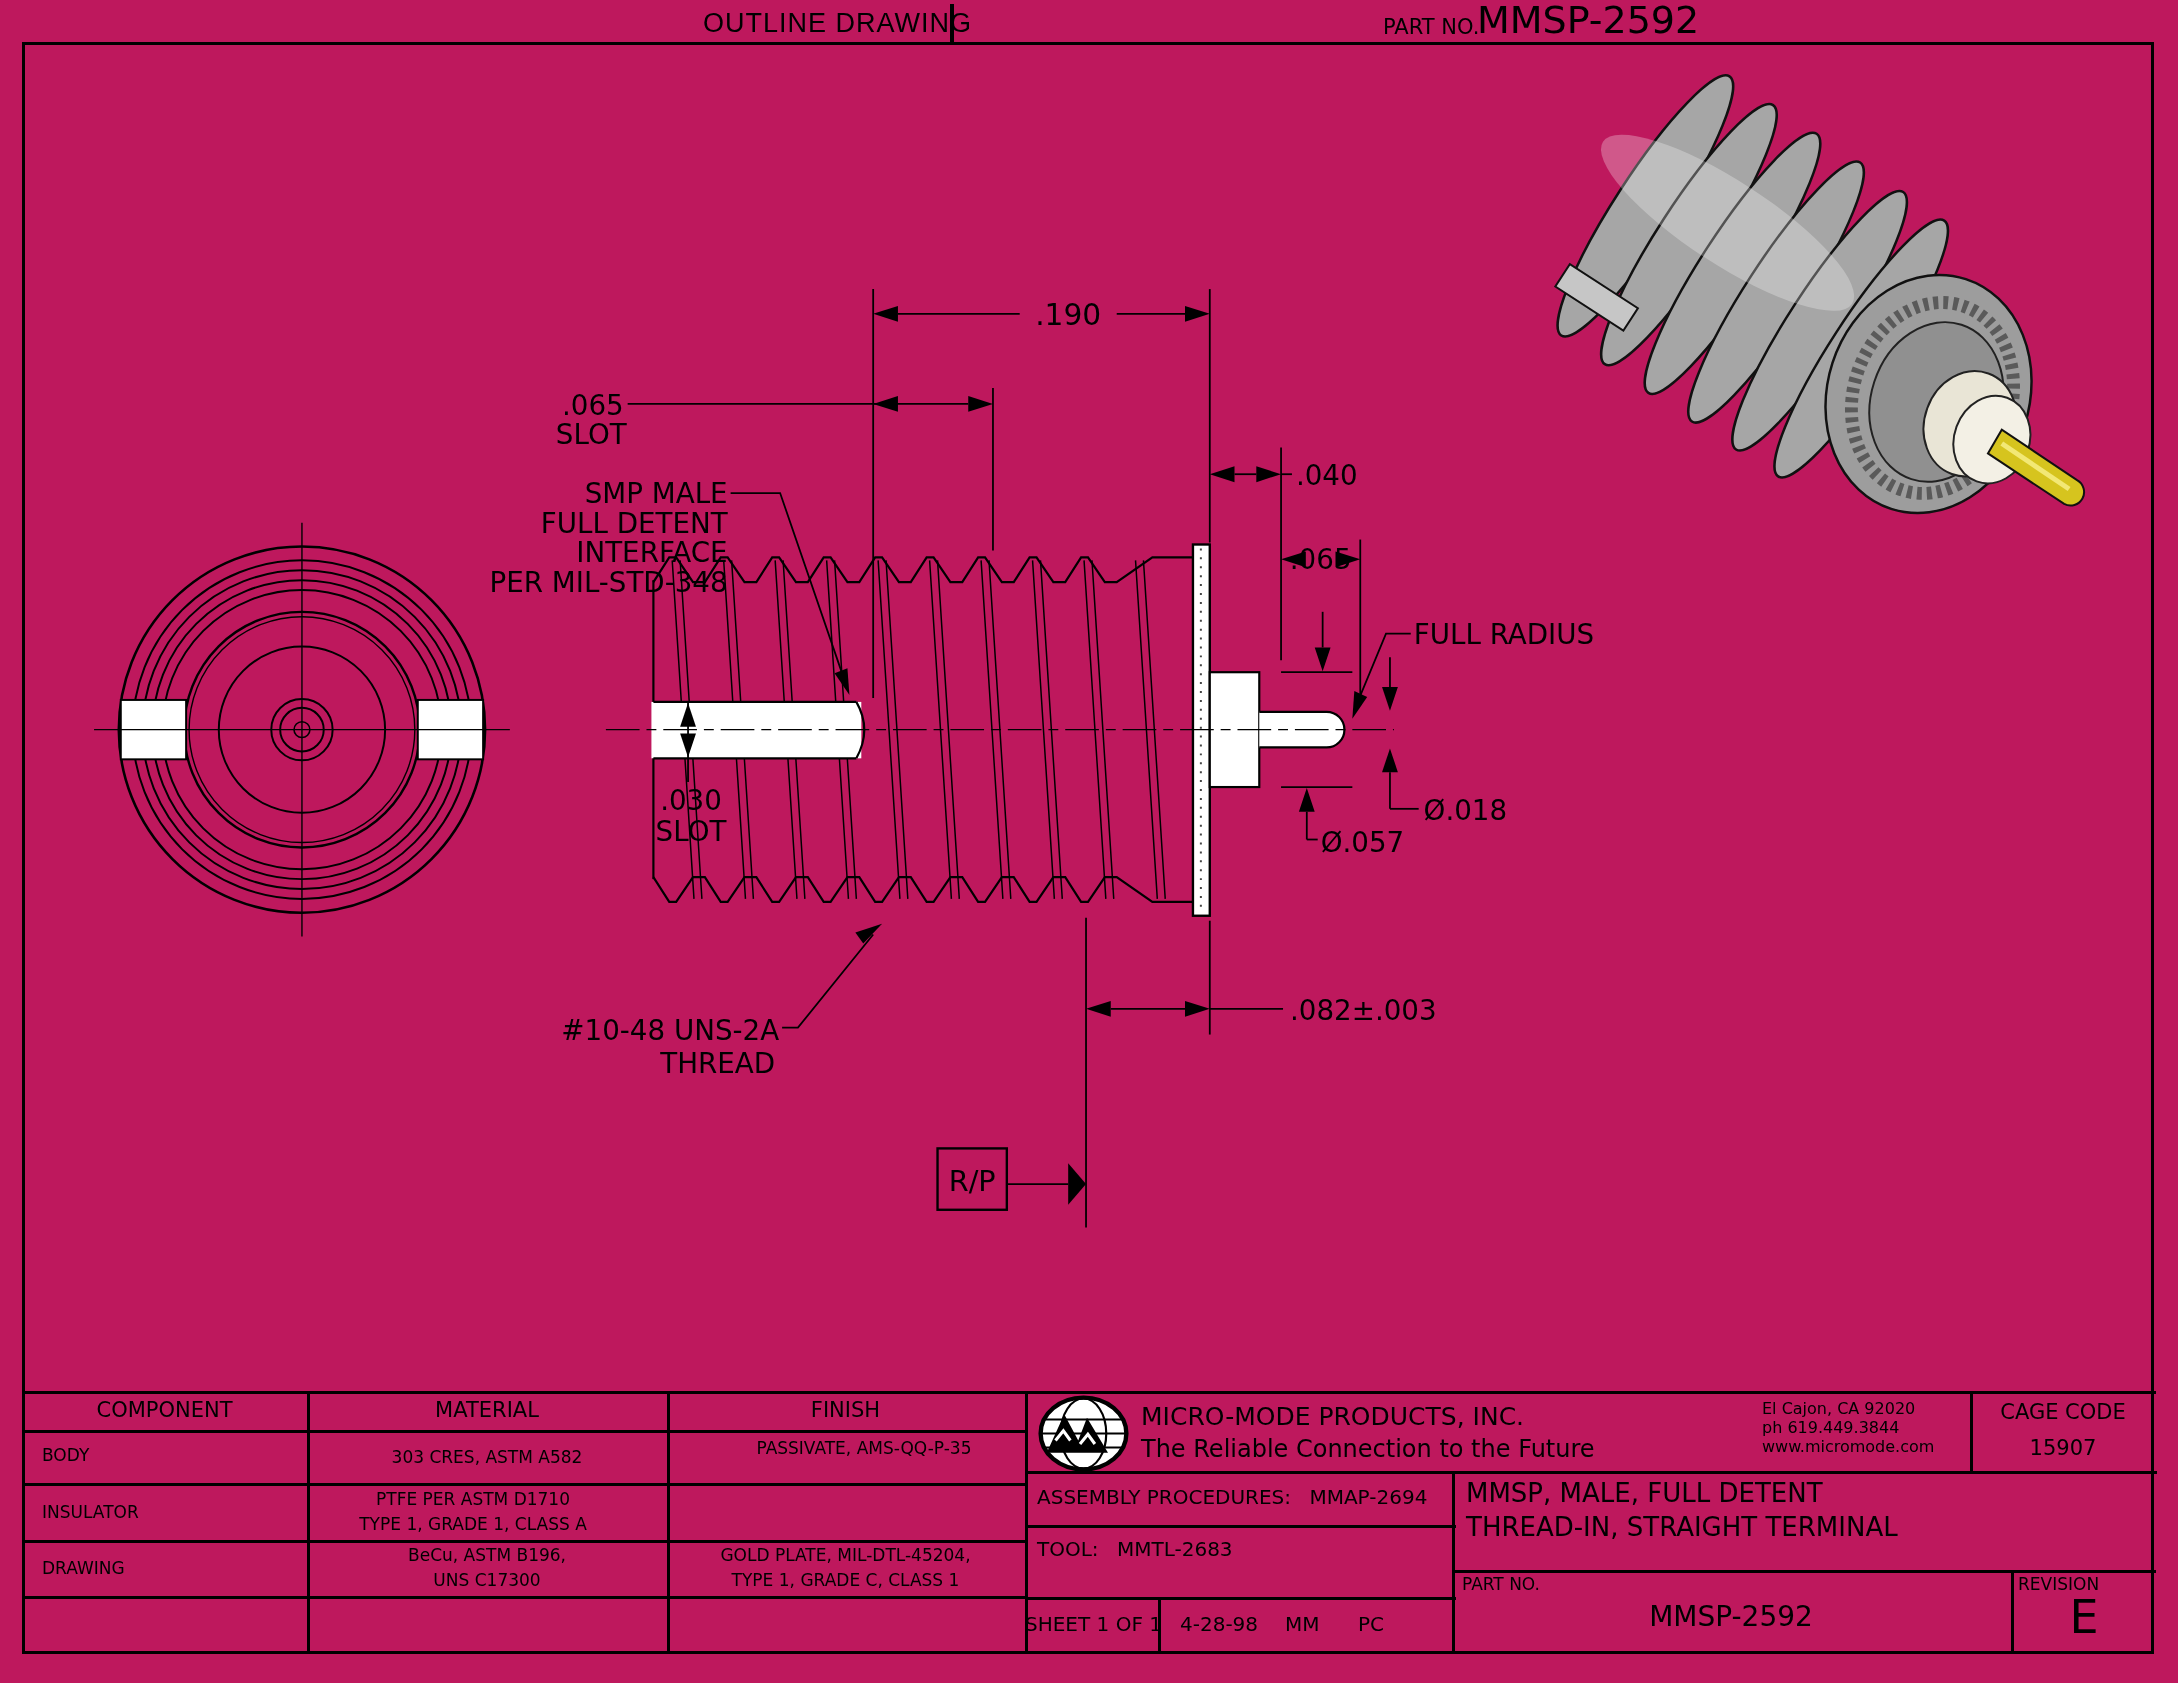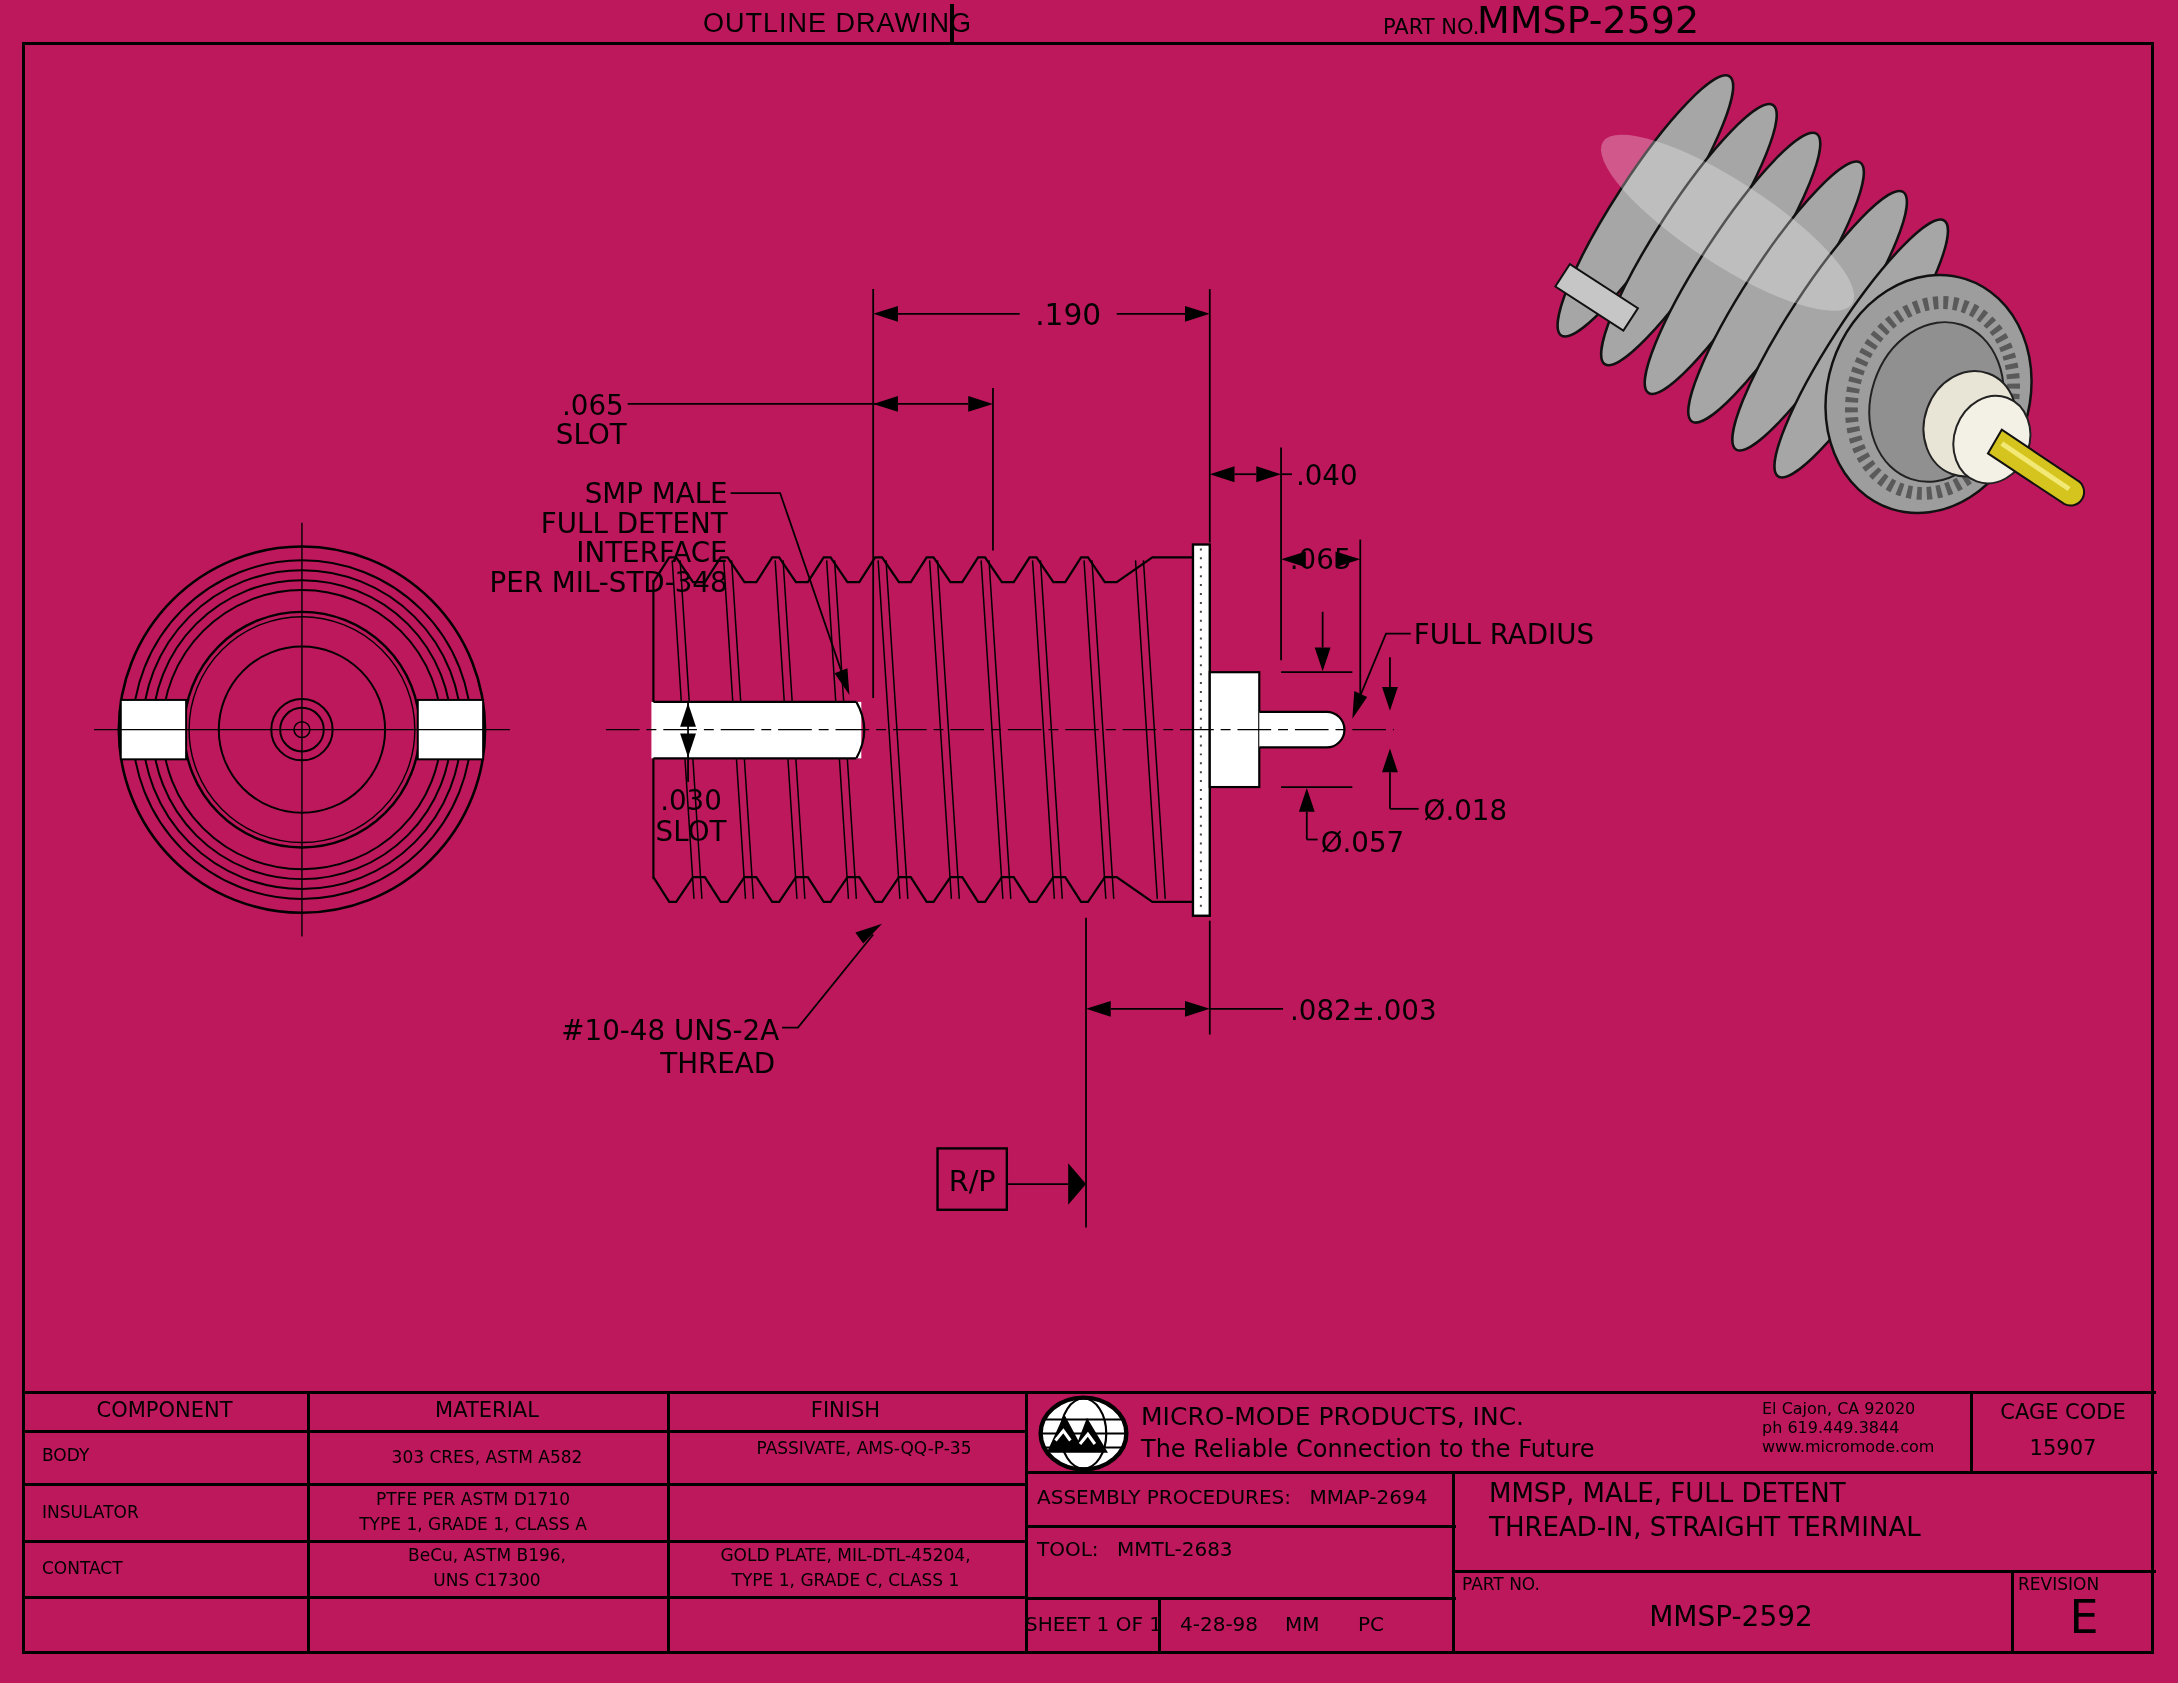--- a/index.html
+++ b/index.html
@@ -9,21 +9,21 @@
   .hline{position:absolute;background:#000;height:3px;}
   .vline{position:absolute;background:#000;width:3px;}
   #frame{position:absolute;left:22px;top:42px;width:2132px;height:1612px;border:3px solid #000;box-sizing:border-box;}
   .hdr-title{font-family:"Liberation Sans","DejaVu Sans",sans-serif;font-size:27px;letter-spacing:1px;}
   .hdr-pn-label{font-size:21px;}
   .hdr-pn{font-size:38px;}
   .tb-text{font-size:20px;white-space:nowrap;}
   .cell{font-size:17px;white-space:nowrap;text-align:center;line-height:25px;}
   .cell-label{font-size:17px;}
   .thead{font-size:21px;text-align:center;}
-  .desc{font-size:26px;white-space:nowrap;margin-left:23px;}
+  .desc{font-size:26px;white-space:nowrap;}
   .small-label{font-size:17px;}
   .addr{font-size:16px;line-height:19px;white-space:nowrap;}
   svg text{font-family:"DejaVu Sans",sans-serif;fill:#000;}
 </style>
 </head>
 <body>
 
 <div id="sheet">
 
   <div class="abs hdr-title" style="left:703px;top:8px;">OUTLINE DRAWING</div>
@@ -210,21 +210,21 @@
   <div class="abs cell-label" style="left:42px;top:1445px;">BODY</div>
   <div class="abs cell" style="left:307px;top:1445px;width:360px;">303 CRES, ASTM A582</div>
   <div class="abs cell" style="left:667px;top:1436px;width:394px;">PASSIVATE, AMS-QQ-P-35</div>
 
   <div class="abs cell-label" style="left:42px;top:1502px;">INSULATOR</div>
   <div class="abs cell" style="left:307px;top:1487px;width:332px;text-align:center;">
       <div>PTFE PER ASTM D1710</div>
       <div>TYPE 1, GRADE 1, CLASS A</div>
     </div>
 
-  <div class="abs cell-label" style="left:42px;top:1558px;">CONTACT</div>
+  <div class="abs cell-label" style="left:42px;top:1558px;">DRAWING</div>
   <div class="abs cell" style="left:307px;top:1543px;width:360px;">
       <div>BeCu, ASTM B196,</div>
       <div>UNS C17300</div>
     </div>
   <div class="abs cell" style="left:667px;top:1543px;width:357px;">
       <div>GOLD PLATE, MIL-DTL-45204,</div>
       <div>TYPE 1, GRADE C, CLASS 1</div>
     </div>
 
   <svg class="abs" style="left:1036px;top:1395px;" width="95" height="77" viewBox="0 0 104 88">

